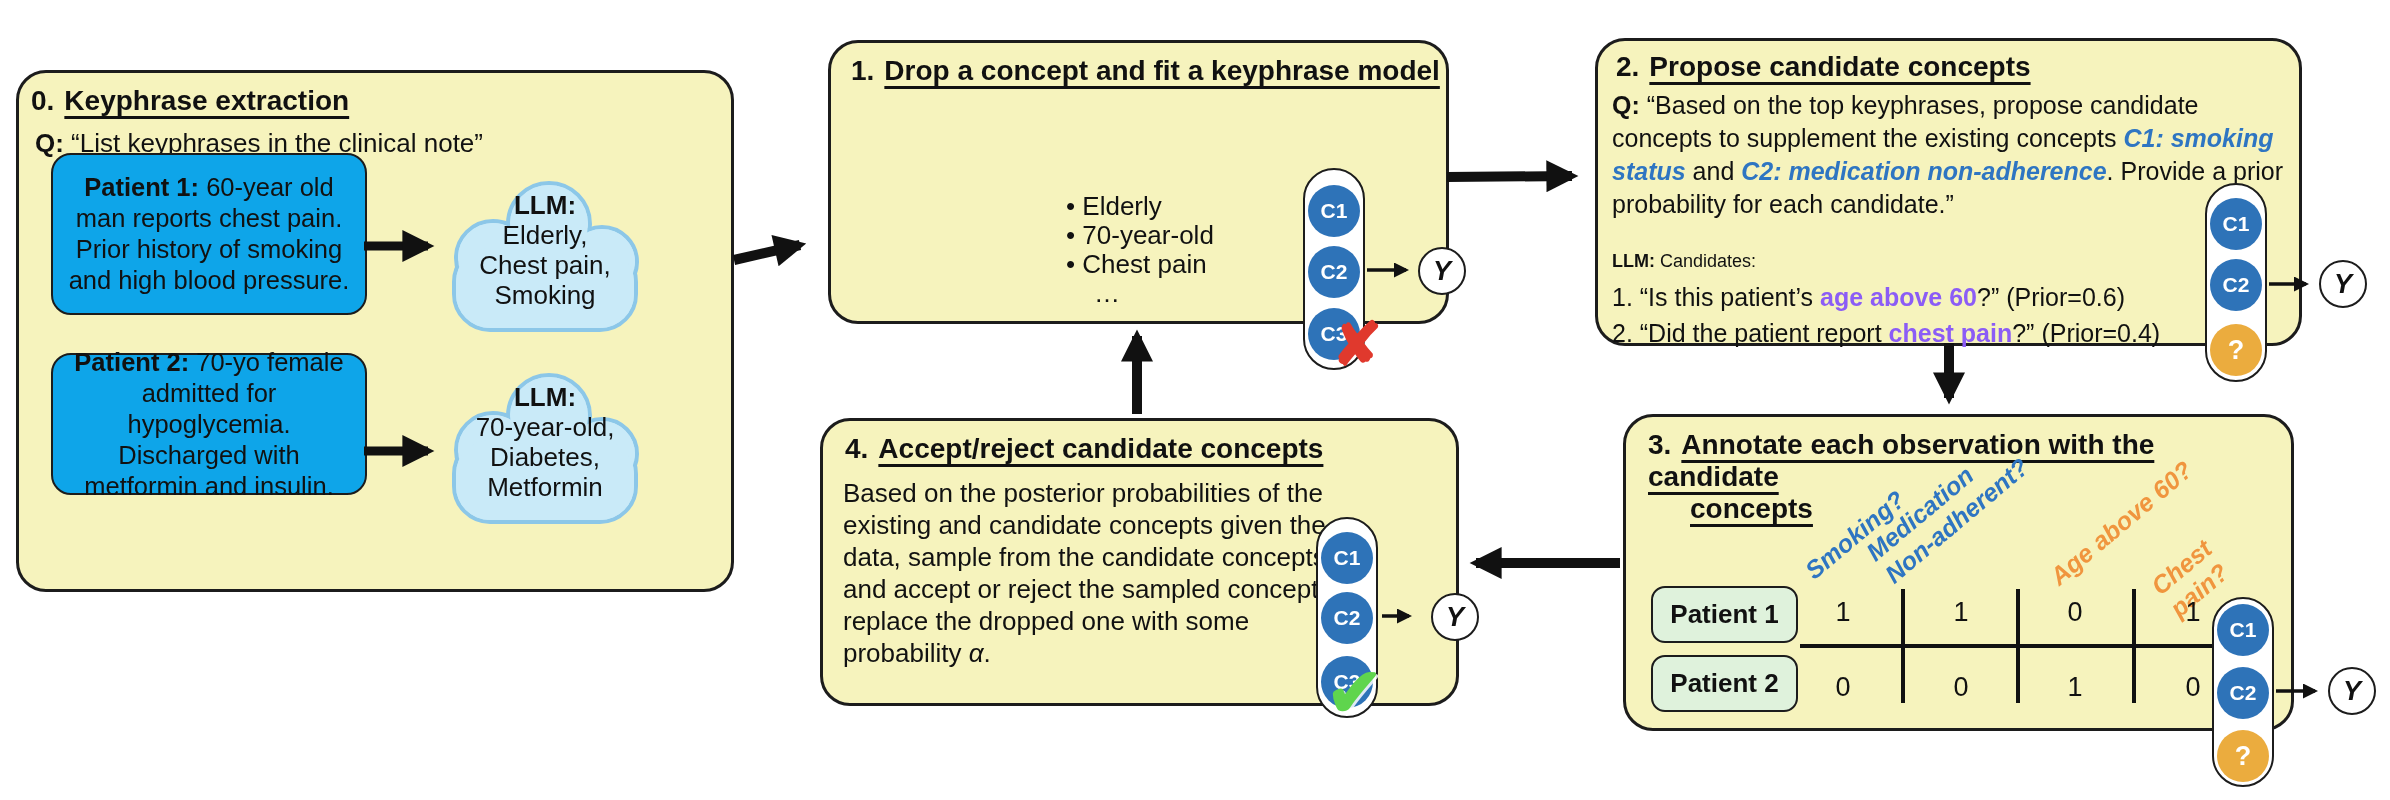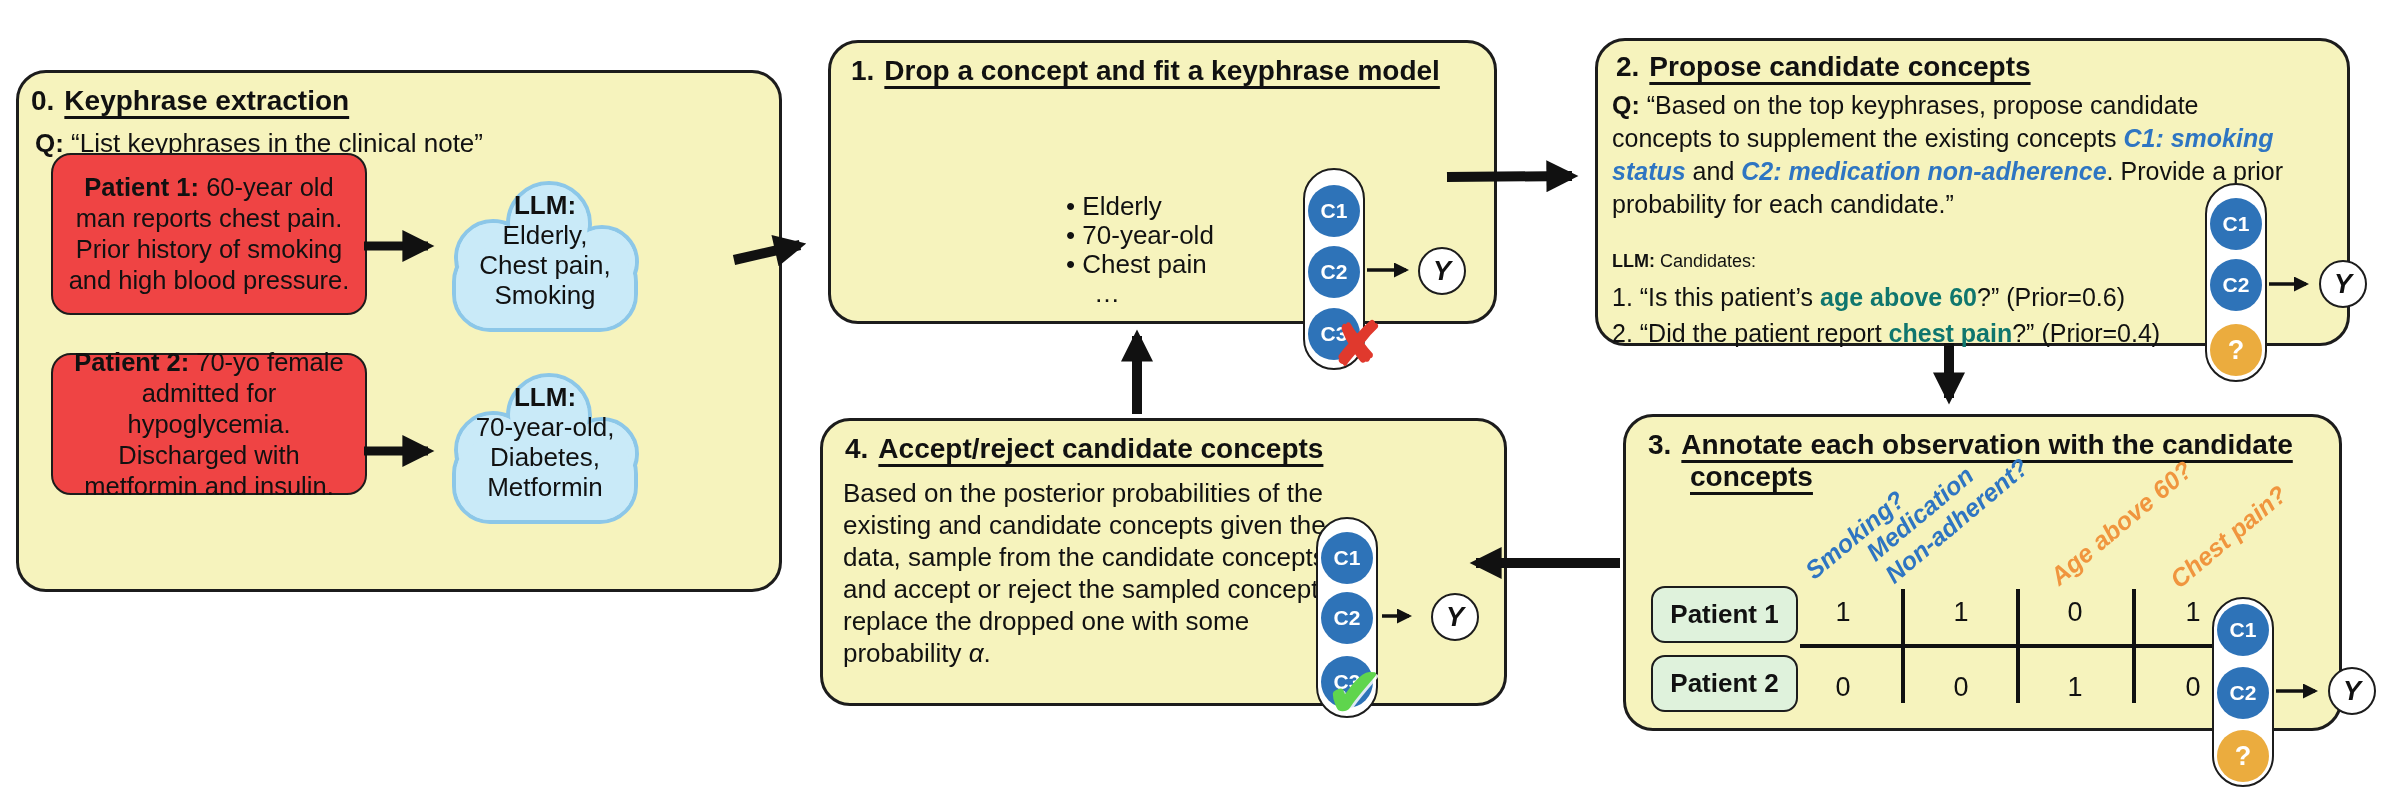--- a/index.html
+++ b/index.html
@@ -1,28 +1,28 @@
 <!DOCTYPE html>
 <html><head>
 <meta charset="utf-8">
 <style>
   html,body{margin:0;padding:0;background:#ffffff;}
   #canvas{position:relative;width:2390px;height:800px;background:#ffffff;overflow:hidden;
           font-family:"Liberation Sans",sans-serif;color:#111;}
   
-  .panel{position:absolute;background:#F6F3BD;border:3px solid #1c1c1c;border-radius:30px;z-index:1;padding-left:48px;}
+  .panel{position:absolute;background:#F6F3BD;border:3px solid #1c1c1c;border-radius:30px;z-index:1;}
   .ptitle{position:absolute;font-size:28px;font-weight:bold;white-space:nowrap;}
   .ptitle .num{margin-right:10px;}
   .u{text-decoration:underline;text-decoration-thickness:2.5px;text-underline-offset:6px;}
   .body-text{position:absolute;font-size:26px;line-height:32px;}
   .concept{color:#2E75C2;font-weight:bold;font-style:italic;}
-  .kw{color:#0f766e;font-weight:bold;}
+  .kw{color:#8b5cf6;font-weight:bold;}
   .qlabel,.llmlabel{font-weight:bold;}
   
-  .greenbox{position:absolute;background:#ef4444;border:2.5px solid #1c1c1c;border-radius:20px;
+  .greenbox{position:absolute;background:#0ea5e9;border:2.5px solid #1c1c1c;border-radius:20px;
             font-size:25.5px;line-height:31px;text-align:center;display:flex;align-items:center;justify-content:center;
             padding:6px 10px;box-sizing:border-box;}
   .cloud-text{position:absolute;width:190px;text-align:center;font-size:26px;line-height:30px;z-index:3;}
   .cloud-text .llmlabel{display:block;}
   
   .bullet-line{position:absolute;font-size:26px;white-space:nowrap;}
   
   .pillbox{position:absolute;width:62px;background:#fff;border:2.5px solid #1c1c1c;border-radius:32px;z-index:3;box-sizing:border-box;}
   .pill{position:absolute;left:50%;transform:translateX(-50%);width:52px;height:52px;border-radius:50%;
         background:#2E73B8;color:#fff;font-weight:bold;font-size:21px;display:flex;align-items:center;justify-content:center;}

